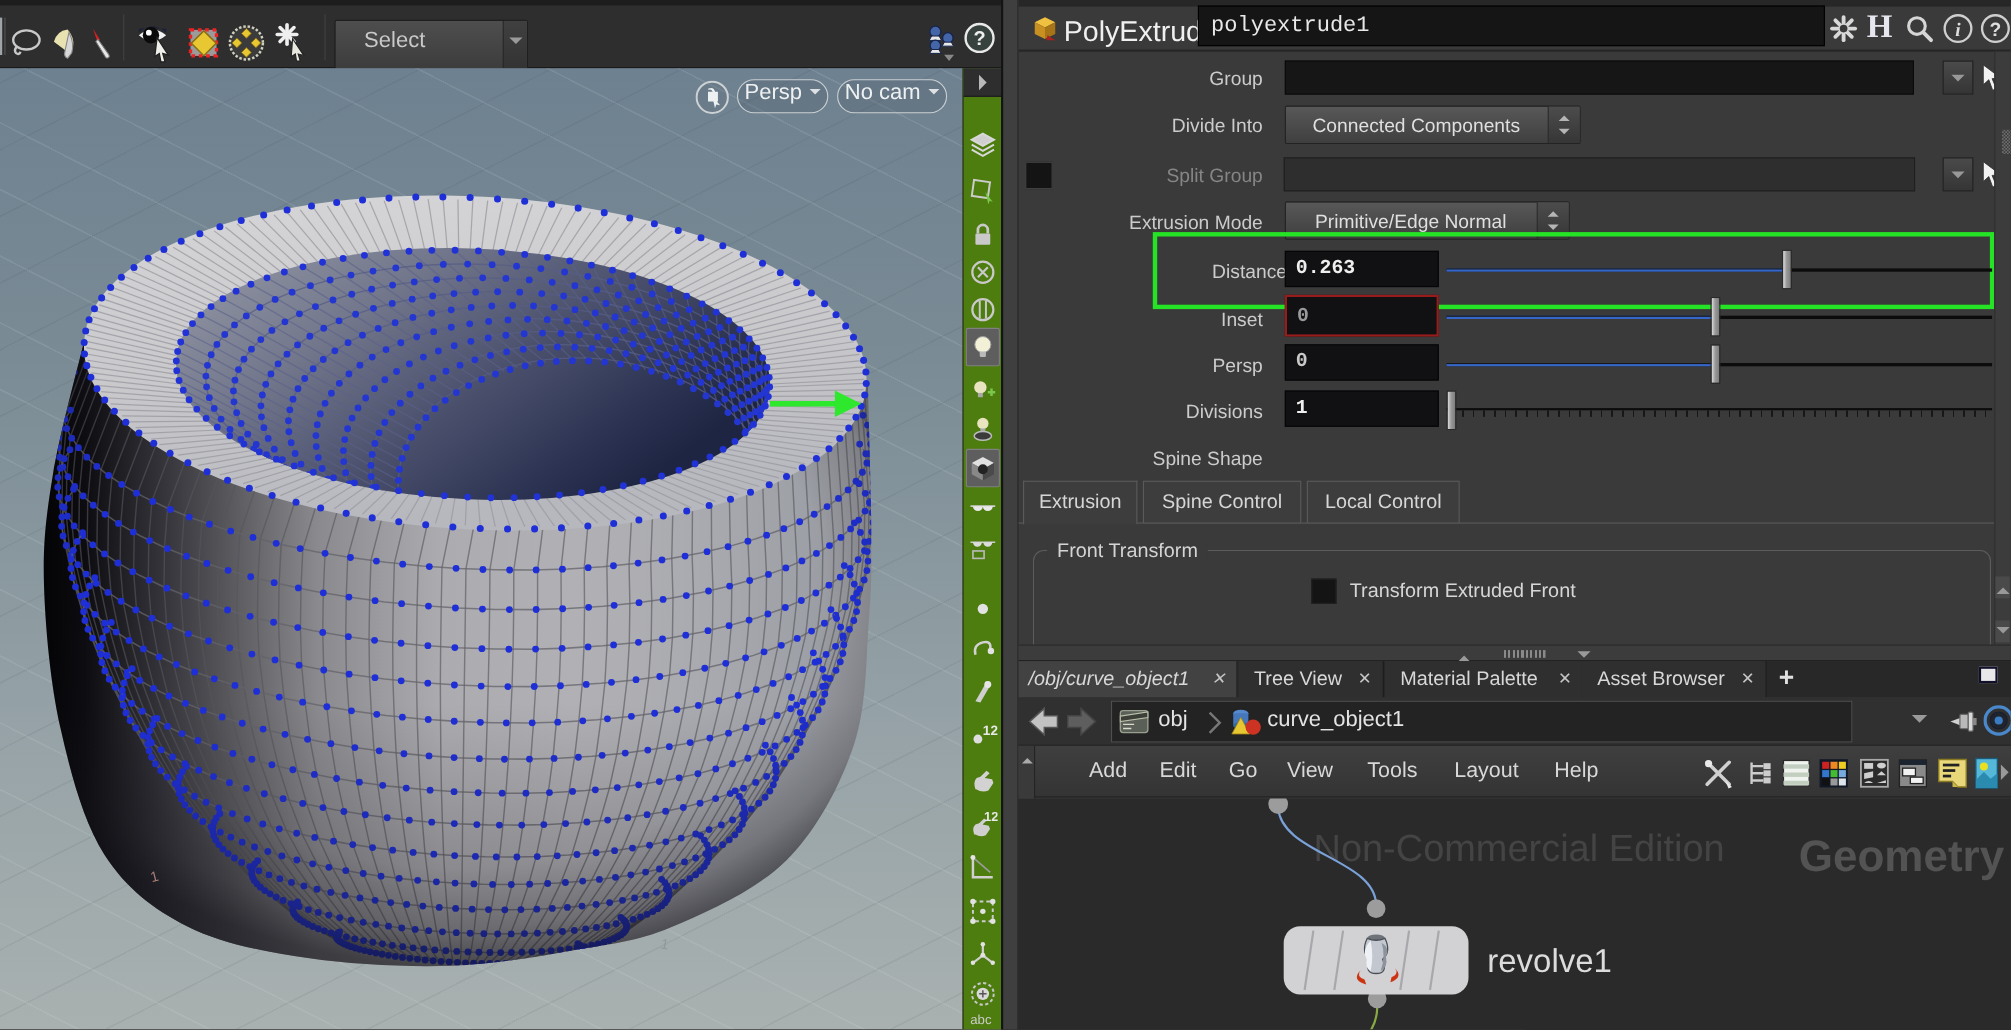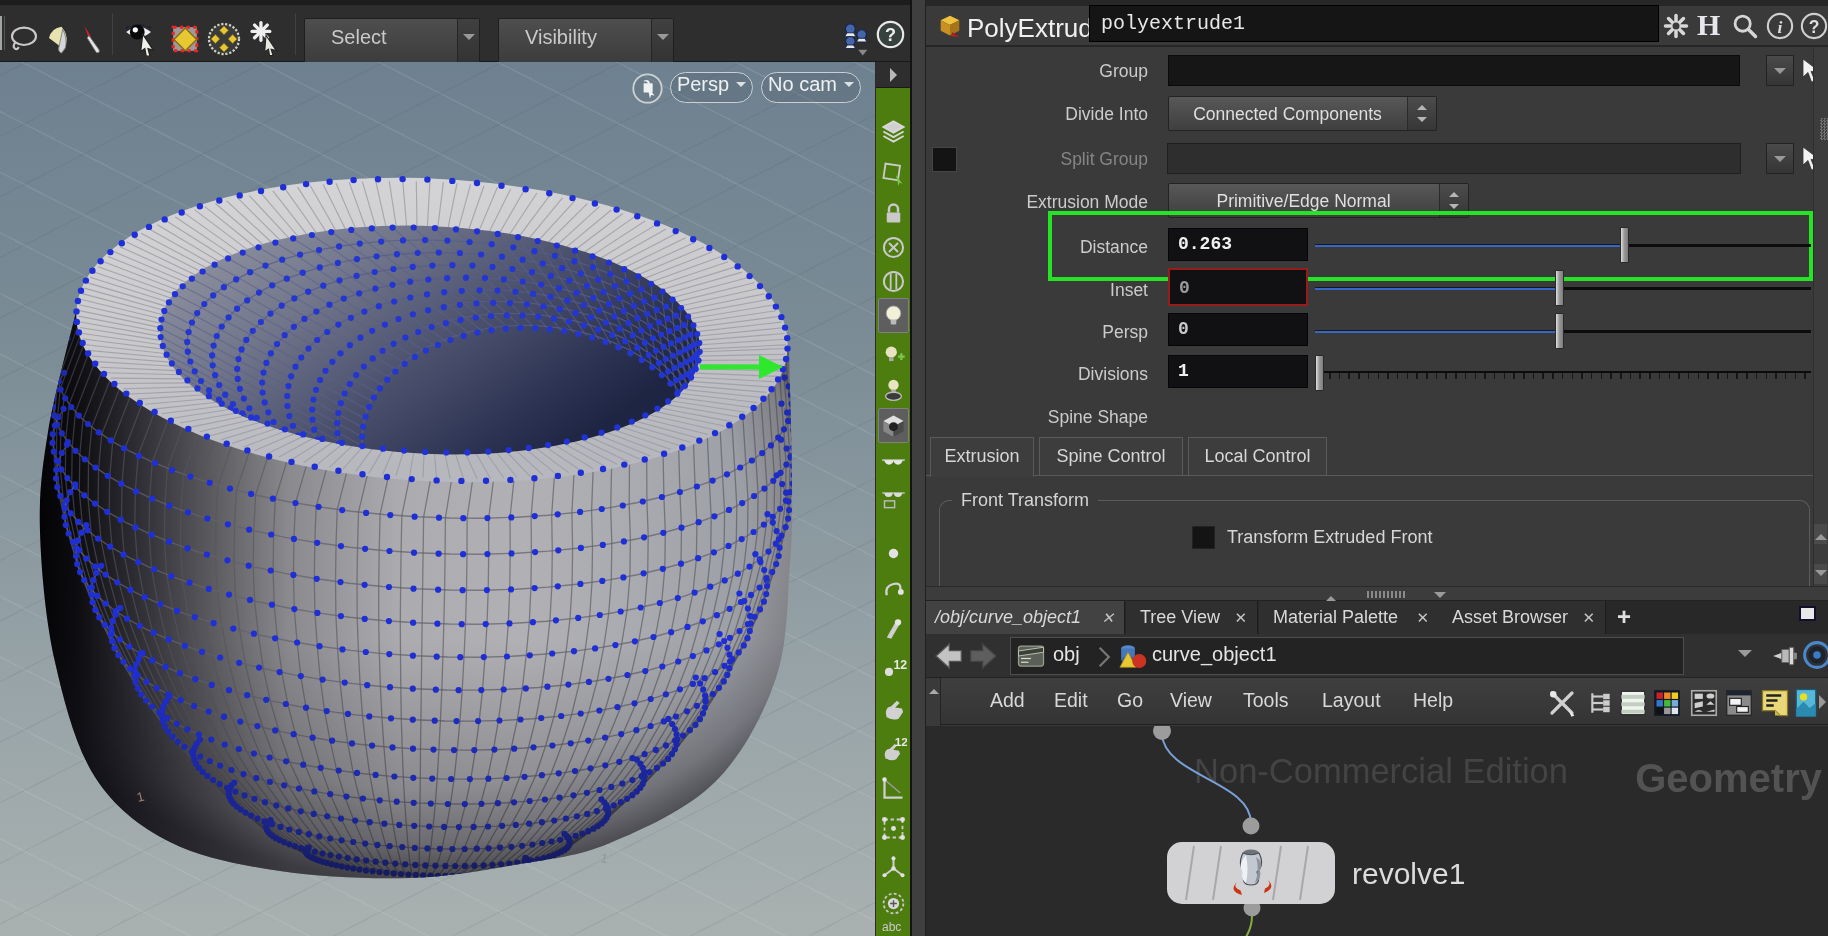--- a/index.html
+++ b/index.html
@@ -106,24 +106,20 @@
           <line x1="9" y1="2" x2="9" y2="16"></line>
           <line x1="2" y1="9" x2="16" y2="9"></line>
           <line x1="4" y1="4" x2="14" y2="14"></line>
           <line x1="14" y1="4" x2="4" y2="14"></line>
         </g>
         <path d="M13 12 L21 24 L17 23 L18.5 28 L15.8 28 L15 23 L12 25 Z" fill="#e8e8de" stroke="#222" stroke-width="0.8"></path>
       </svg>
       <div class="sep" style="left:295px"></div>
       <div class="dd" style="left:304px;width:176px">
         <span class="lbl">Select</span>
-        <span class="arr"></span>
-      </div>
-      <div class="dd" style="left:498px;width:176px">
-        <span class="lbl">Visibility</span>
         <span class="arr"></span>
       </div>
       <svg class="abs" style="left:840px;top:17px" width="32" height="34" viewBox="0 0 24 30" xmlns="http://www.w3.org/2000/svg">
         <g>
           <circle cx="7" cy="6" r="4.4" fill="#4466a8" stroke="#16244c" stroke-width="1"></circle>
           <path d="M2 13 L12 13 L10 9.5 L4 9.5 Z" fill="#e8e8e8" stroke="#16244c" stroke-width="0.8"></path>
           <circle cx="17" cy="11" r="4.2" fill="#4466a8" stroke="#16244c" stroke-width="1"></circle>
           <path d="M12.4 17.6 L21.6 17.6 L19.8 14.4 L14.2 14.4 Z" fill="#e8e8e8" stroke="#16244c" stroke-width="0.8"></path>
           <circle cx="7" cy="17" r="4.2" fill="#4466a8" stroke="#16244c" stroke-width="1"></circle>
           <path d="M2.4 23.4 L11.6 23.4 L9.8 20.3 L4.2 20.3 Z" fill="#e8e8e8" stroke="#16244c" stroke-width="0.8"></path>
@@ -2208,26 +2204,26 @@
       <span class="spin"></span>
     </div>
     <div class="cb" style="left:932px;top:147px"></div>
     <div class="rlabel dis" style="left:918px;top:149px">Split Group</div>
     <div class="tfield" style="left:1167px;top:143px;width:574px;background:#2e2e2e;border-color:#1f1f1f"></div>
     <div class="ddbtn" style="left:1766px;top:143px"></div>
     <svg class="abs" style="left:1799px;top:145px" width="26" height="26" viewBox="0 0 26 26" xmlns="http://www.w3.org/2000/svg">
       <path d="M4 2 L20 14 L12 14.5 L16 24 L12.5 25 L9 15.5 L4 20 Z" fill="#f2f2f2" stroke="#333" stroke-width="0.8"></path>
     </svg>
     <div class="rlabel" style="left:918px;top:192px">Extrusion Mode</div>
-    <div class="combo" style="left:1168px;top:183px;width:301px">
+    <div class="combo" style="left:1168px;top:183px;width:259px">
       <span class="txt">Primitive/Edge Normal</span>
       <span class="spin"></span>
     </div>
     <div class="abs" style="left:1048px;top:211px;width:765px;height:70px;border:4px solid #25e425"></div>
-    <div class="rlabel" style="left:918px;top:237px">Distance</div>
+    <div class="rlabel" style="left:940px;top:237px">Distance</div>
     <div class="nfield" style="left:1168px;top:228px;width:140px">0.263</div>
     <div class="slider" style="left:1315px;top:227px;width:496px">
       <div class="line"></div>
       <div class="blue" style="width:309px"></div>
       <div class="hdl" style="left:305px"></div>
     </div>
     <div class="rlabel" style="left:918px;top:280px">Inset</div>
     <div class="nfield" style="left:1168px;top:268px;width:140px;height:38px;line-height:36px;border:2px solid #971c1c;color:#9a9a9a">0</div>
     <div class="slider" style="left:1315px;top:270px;width:496px">
       <div class="line"></div>

